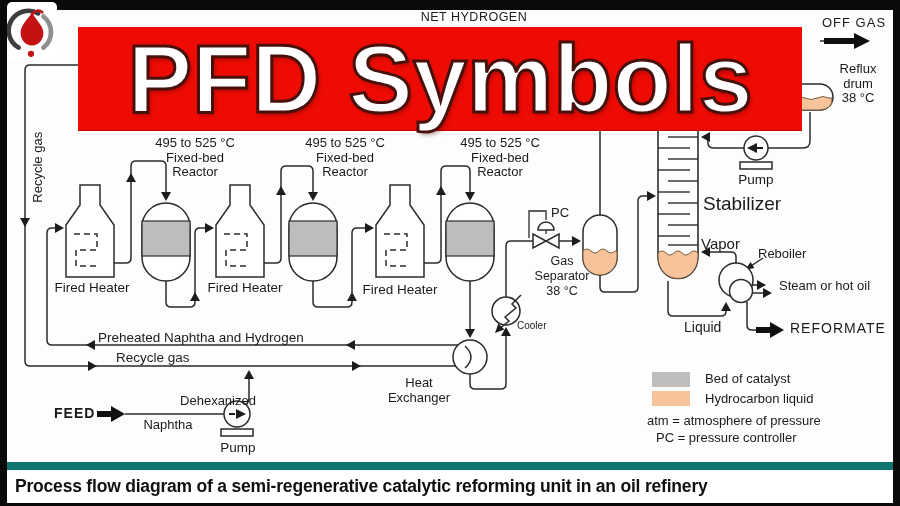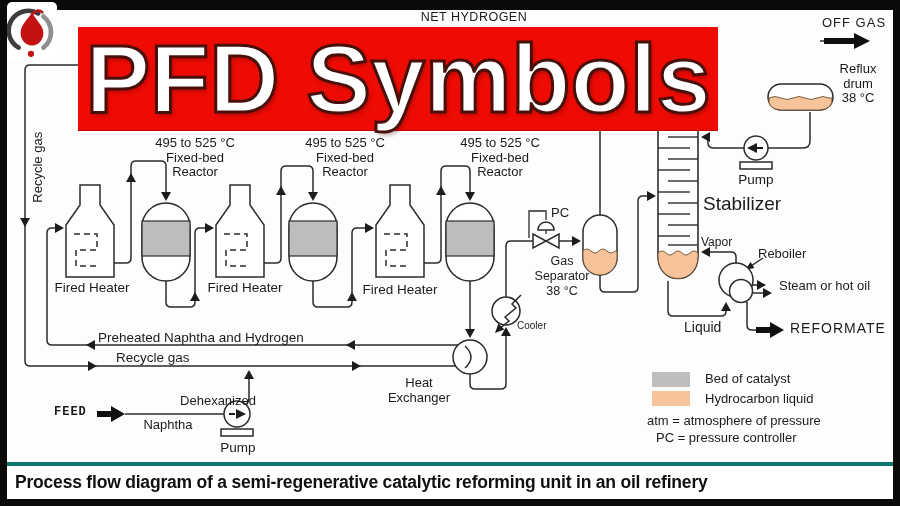--- a/index.html
+++ b/index.html
@@ -1,34 +1,34 @@
 <!DOCTYPE html>
 <html><head>
 <meta charset="utf-8">
 <style>
   html,body{margin:0;padding:0;background:#222;}
   #stage{position:relative;width:900px;height:506px;background:#0a0a0a;overflow:hidden;
          font-family:"Liberation Sans",sans-serif;}
   #paper{position:absolute;left:7px;top:10px;width:886px;height:485px;background:#fdfdfd;}
   #caption-strip{position:absolute;left:7px;top:462px;width:886px;height:33px;background:#ffffff;
-                 border-top:4px solid #0f766e;z-index:3;}
+                 border-top:8px solid #0f766e;z-index:3;}
   #caption-text{position:absolute;left:8px;top:6px;font-size:17.5px;font-weight:bold;color:#101010;
                 letter-spacing:-0.2px;white-space:nowrap;}
   svg.diagram{position:absolute;left:0;top:0;z-index:2;}
   .pipe path{fill:none;stroke:#2b2b2b;stroke-width:1.5;}
   .coil{fill:none;stroke:#2b2b2b;stroke-width:1.5;stroke-dasharray:6 4;}
   .vessel{fill:#ffffff;stroke:#2b2b2b;stroke-width:1.5;}
   .graybed{stroke:#2b2b2b;stroke-width:1.2;}
   .liqfill{stroke:#6b4f33;stroke-width:0.9;}
   .tray{stroke:#2b2b2b;stroke-width:1.4;}
   .ah{fill:#1c1c1c;}
   .boldarrow{fill:#0f0f0f;}
   .lbl{position:absolute;z-index:4;color:#1b1b1b;font-size:13px;line-height:1.12;white-space:nowrap;}
   .ctr{text-align:center;transform:translateX(-50%);}
-  #banner{position:absolute;left:78px;top:27px;width:640px;height:103px;z-index:5;
+  #banner{position:absolute;left:78px;top:27px;width:724px;height:103px;z-index:5;
           display:flex;align-items:center;justify-content:center;border-bottom:1px solid #c00500;}
   #banner-title{font-size:97px;font-weight:bold;color:#ffffff;letter-spacing:0px;
                 -webkit-text-stroke:3px #47100a;text-shadow:2px 3px 4px rgba(70,0,0,0.35);
                 line-height:100px;}
   #logo{position:absolute;left:7px;top:2px;width:50px;height:57px;background:#ffffff;
         border-radius:5px;z-index:7;}
   #topbar-label{position:absolute;z-index:1;}
 </style>
 </head>
 <body>
@@ -237,42 +237,42 @@
 
   <div class="lbl ctr" style="left:92px;top:280px;font-size:13.5px;">Fired Heater</div>
   <div class="lbl ctr" style="left:245px;top:280px;font-size:13.5px;">Fired Heater</div>
   <div class="lbl ctr" style="left:400px;top:282px;font-size:13.5px;">Fired Heater</div>
 
   <div class="lbl" style="left:-18px;top:160px;width:112px;text-align:center;transform:rotate(-90deg);">Recycle gas</div>
 
   <div class="lbl" style="left:98px;top:330px;font-size:13.5px;">Preheated Naphtha and Hydrogen</div>
   <div class="lbl" style="left:116px;top:350px;font-size:13.5px;">Recycle gas</div>
 
-  <div class="lbl" style="left:54px;top:406px;font-size:12px;font-weight:600;letter-spacing:1px;font-family:Liberation Mono, monospace;">FEED</div>
+  <div class="lbl" style="left:54px;top:406px;font-size:14px;font-weight:600;letter-spacing:1px;">FEED</div>
   <div class="lbl ctr" style="left:170px;top:394px;margin-left:48px;">Dehexanized</div>
   <div class="lbl ctr" style="left:168px;top:418px;">Naphtha</div>
   <div class="lbl ctr" style="left:238px;top:440px;font-size:13.5px;">Pump</div>
 
   <div class="lbl ctr" style="left:419px;top:376px;">
     <div>Heat</div>
     <div>Exchanger</div>
   </div>
 
   <div class="lbl" style="left:517px;top:320px;font-size:10px;">Cooler</div>
 
   <div class="lbl ctr" style="left:562px;top:254px;font-size:12.5px;line-height:1.18;">
     <div>Gas</div>
     <div>Separator</div>
     <div>38 °C</div>
   </div>
 
   <div class="lbl" style="left:551px;top:206px;">PC</div>
 
   <div class="lbl" style="left:703px;top:193px;font-size:19px;">Stabilizer</div>
-  <div class="lbl" style="left:701px;top:236px;font-size:12px;">Vapor</div>
+  <div class="lbl" style="left:701px;top:236px;font-size:15px;">Vapor</div>
   <div class="lbl" style="left:758px;top:247px;">Reboiler</div>
   <div class="lbl" style="left:779px;top:279px;">Steam or hot oil</div>
   <div class="lbl" style="left:790px;top:321px;font-size:14px;letter-spacing:1px;">REFORMATE</div>
   <div class="lbl" style="left:684px;top:320px;font-size:14px;">Liquid</div>
   <div class="lbl ctr" style="left:756px;top:172px;font-size:13.5px;">Pump</div>
 
   <div class="lbl" style="left:705px;top:372px;">Bed of catalyst</div>
   <div class="lbl" style="left:705px;top:392px;">Hydrocarbon liquid</div>
   <div class="lbl" style="left:656px;top:431px;">PC = pressure controller</div>
   <div class="lbl" style="left:647px;top:414px;">atm = atmosphere of pressure</div>

